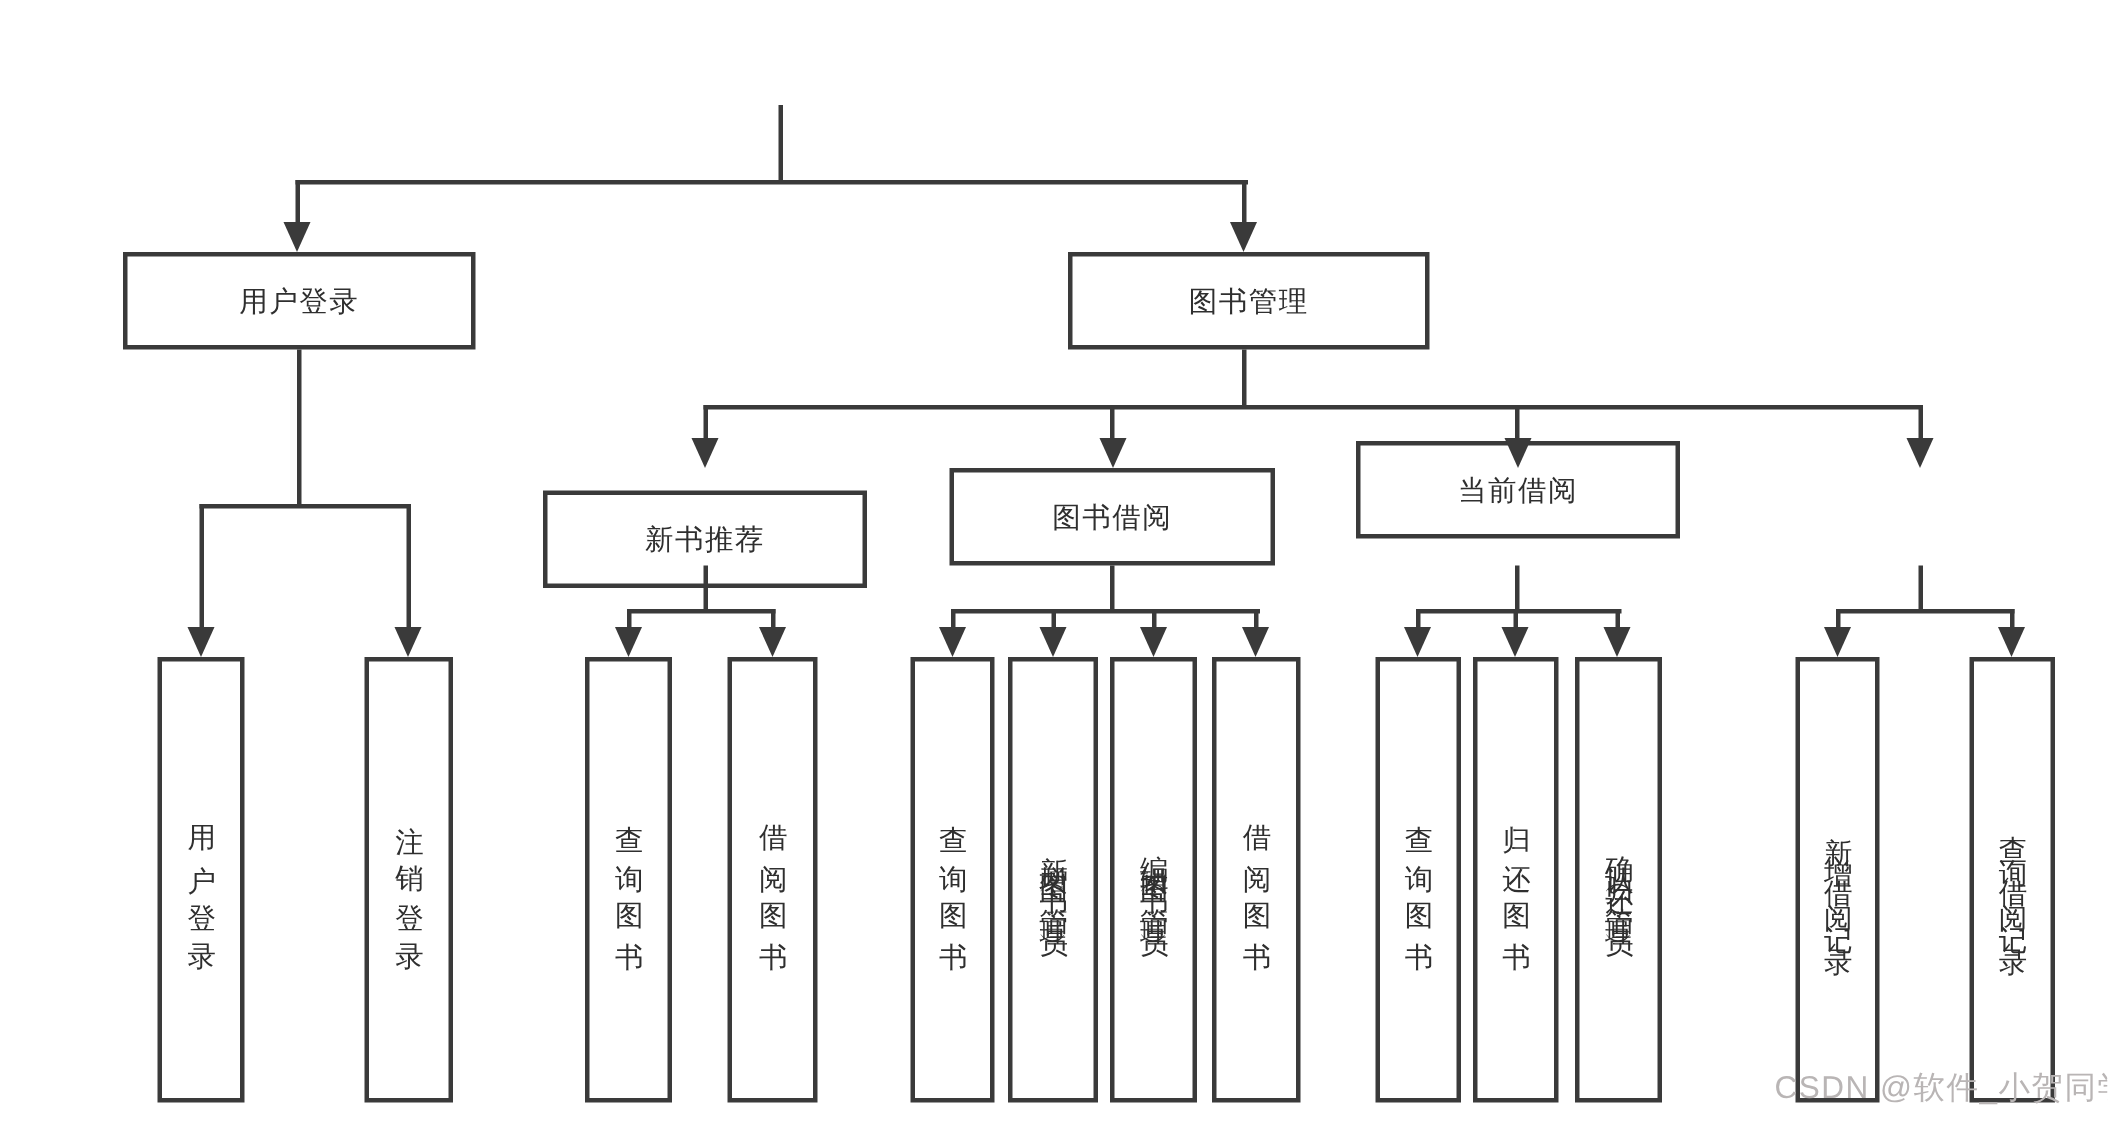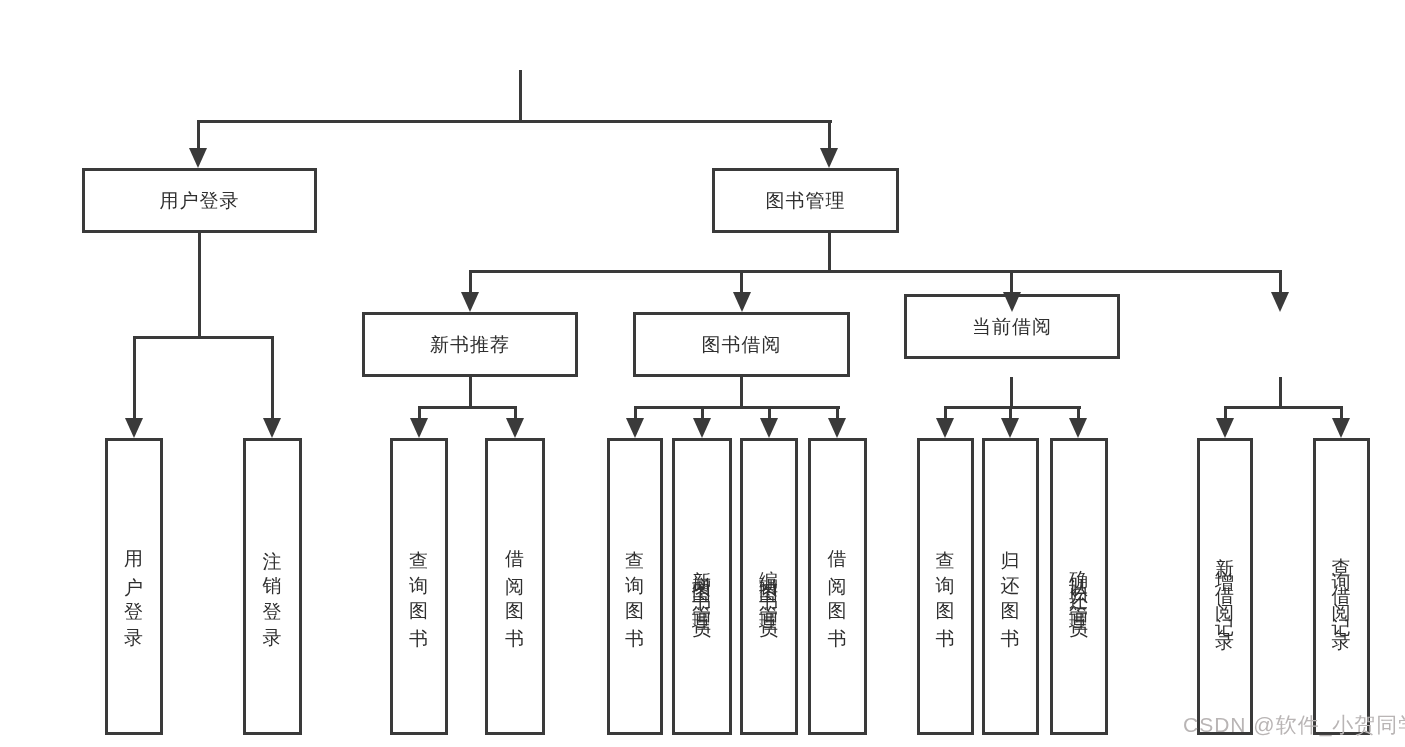--- a/index.html
+++ b/index.html
@@ -34,25 +34,25 @@
 </style>
 </head>
 <body>
 
 <div class="canvas">
 
 
   <div class="node h" style="left:82px;top:168px;width:235px;height:65px">
     <span>用户登录</span>
   </div>
-  <div class="node h" style="left:712px;top:168px;width:187px;height:65px">
+  <div class="node h" style="left:712px;top:168px;width:241px;height:65px">
     <span>图书管理</span>
   </div>
 
-  <div class="node h" style="left:362px;top:312px;width:216px;height:65px">
+  <div class="node h" style="left:362px;top:327px;width:216px;height:65px">
     <span>新书推荐</span>
   </div>
   <div class="node h" style="left:633px;top:312px;width:217px;height:65px">
     <span>图书借阅</span>
   </div>
   <div class="node h" style="left:904px;top:294px;width:216px;height:65px">
     <span>当前借阅</span>
   </div>
 
   <div class="node v ls4" style="left:105px;top:438px;width:58px;height:297px">

